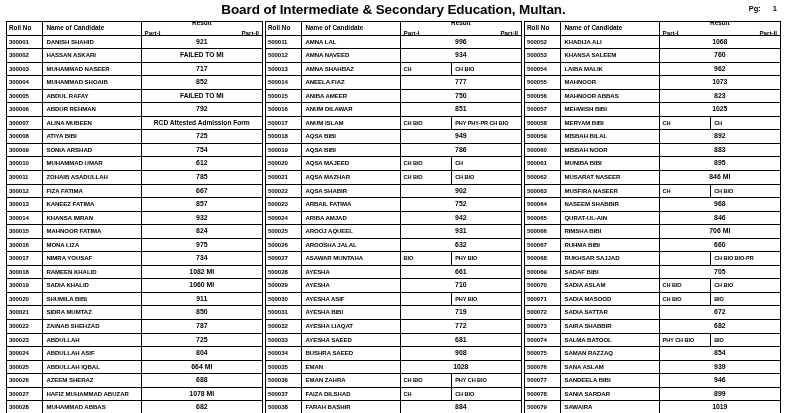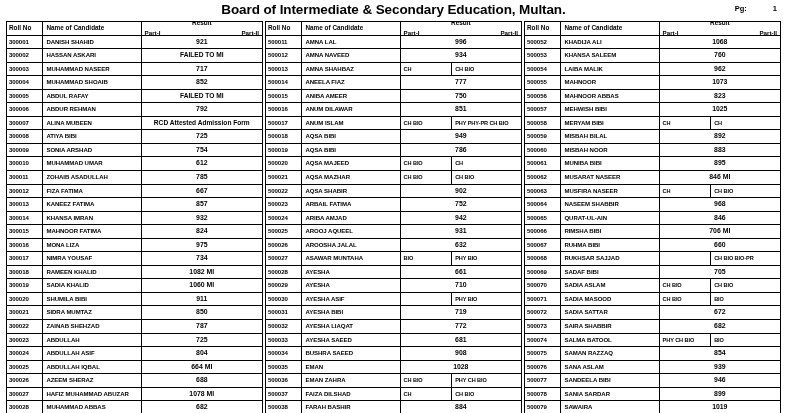--- a/index.html
+++ b/index.html
@@ -36,21 +36,21 @@
     font-size: 9.2px;
     font-weight: bold;
   }
   .pg-box {
     position: absolute;
     top: 4px;
     right: 10px;
     font-size: 7.5px;
     font-weight: bold;
     display: flex;
-    gap: 26px;
+    gap: 12px;
   }
   .grid {
     display: flex;
     margin-top: 4px;
     gap: 2px;
   }
   .col {
     flex: 1 1 0;
     min-width: 0;
   }

